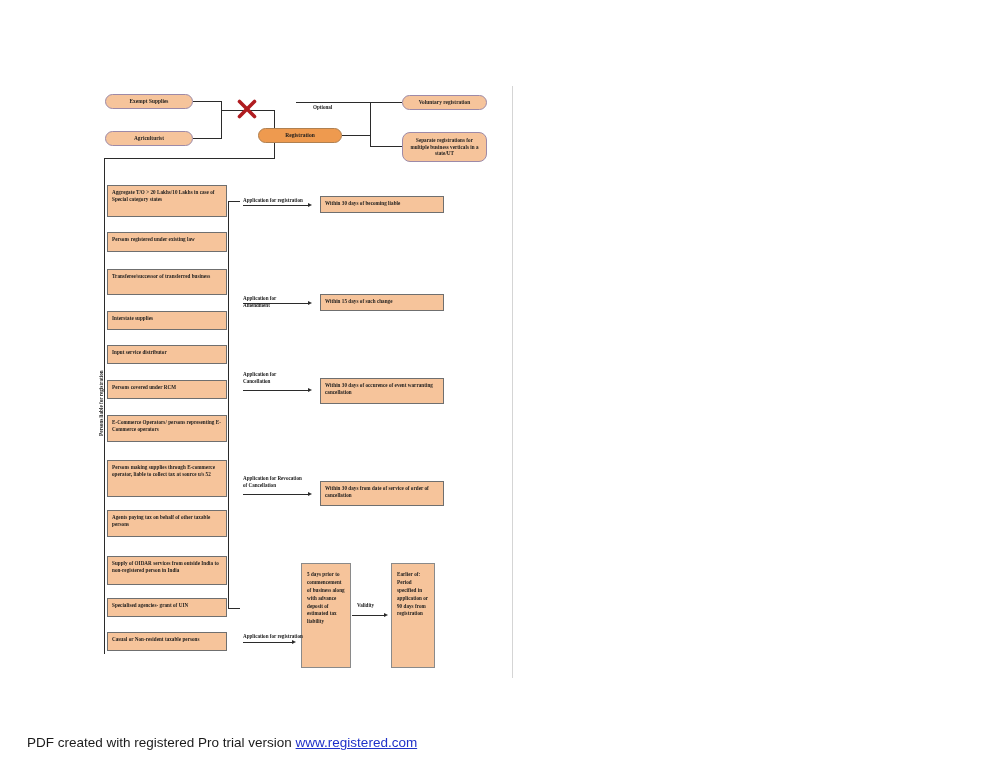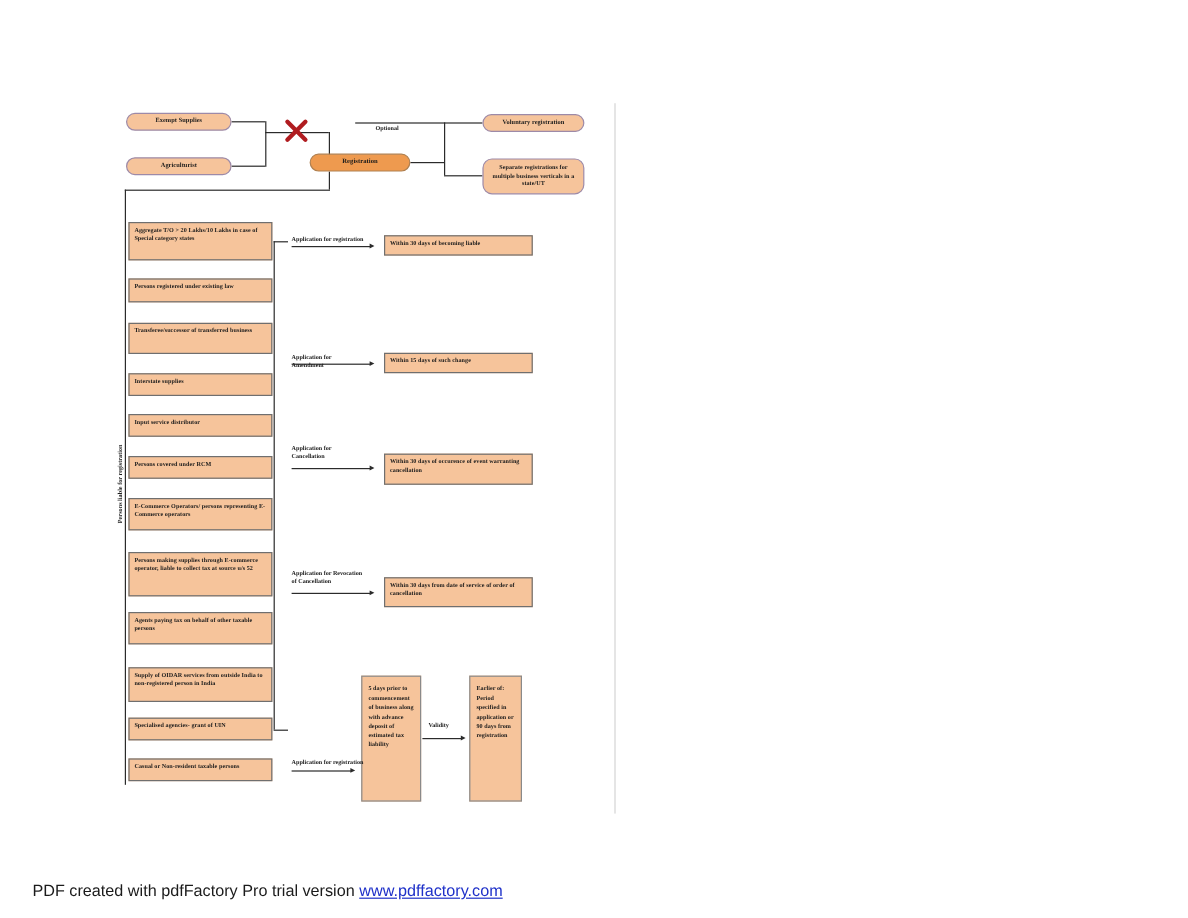--- a/index.html
+++ b/index.html
@@ -298,16 +298,16 @@
     <span>Validity</span>
   </div>
   <div class="ln h" style="left:352px; top:615px; width:33px;"></div>
   <div class="arrowhead" style="left:384px; top:612.5px;"></div>
 
   <div class="node tall" style="left:391px; top:563px; width:44px; height:105px;">
     <span>Earlier of: Period specified in application or 90 days from registration</span>
   </div>
 
   <div id="footer">
-    <span>PDF created with pdfFactory Pro trial version </span><a class="url" href="#">www.pdffactory.com</a>
+    <span>PDF created with registered Pro trial version </span><a class="url" href="#">www.registered.com</a>
   </div>
 
 </div>
 
 </body></html>

